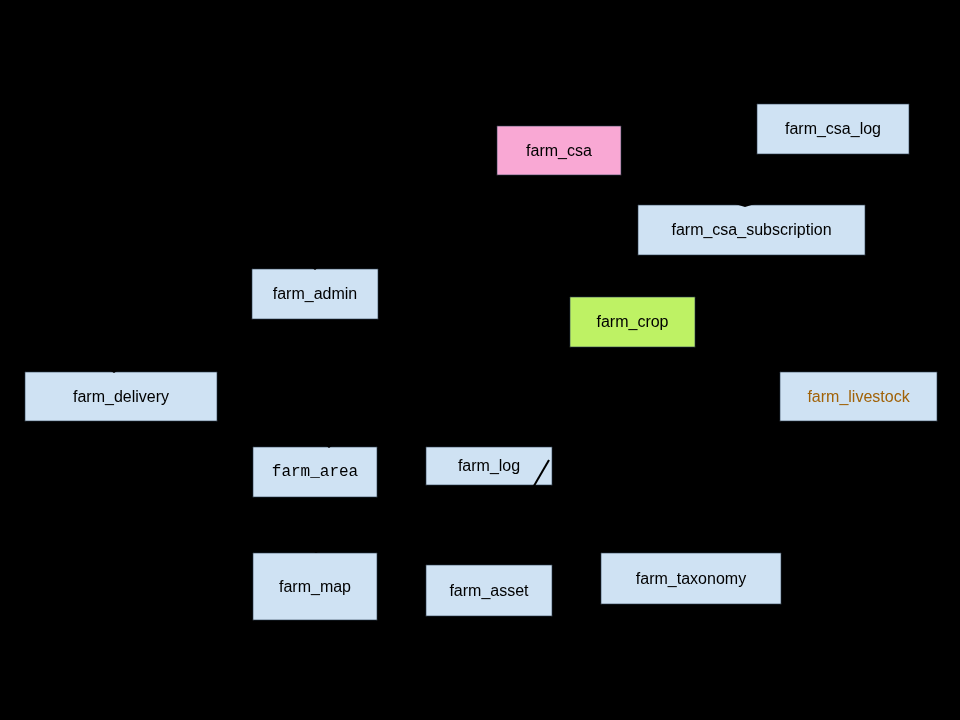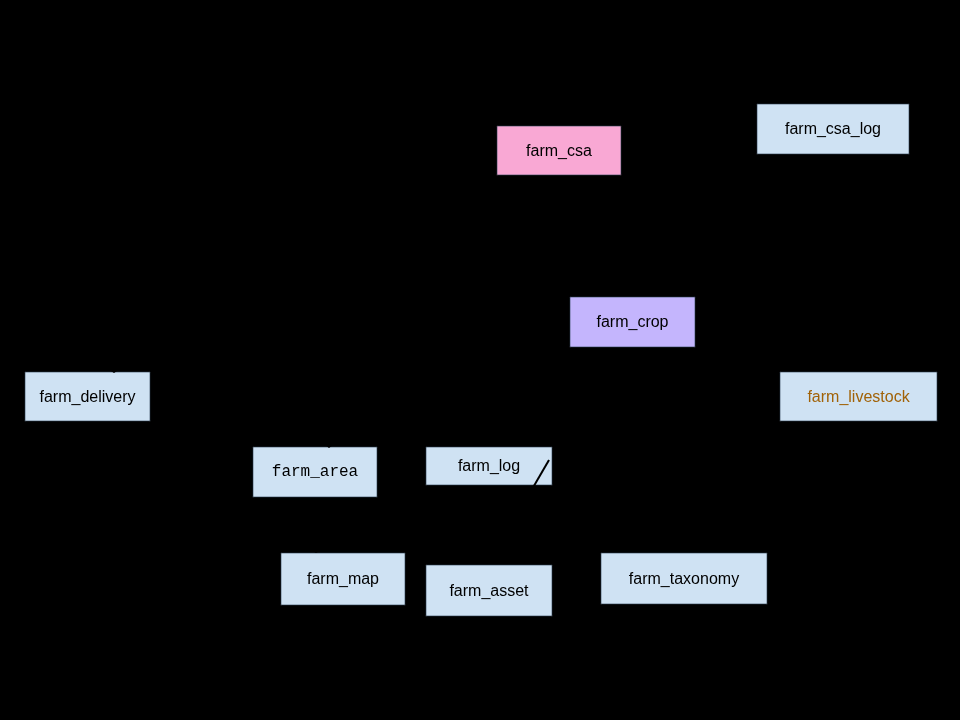--- a/index.html
+++ b/index.html
@@ -37,28 +37,30 @@
     pointer-events: none;
   }
 </style>
 </head>
 <body>
 
 <div id="canvas" style="background: rgb(0, 0, 0);">
 
 <div class="node" style="left: 487px; top: 125px; width: 126px; height: 51px; background: #f9a8d4; color: rgb(0, 0, 0); margin-left: 9px;">farm_csa</div>
     <div class="node" style="left: 756px; top: 103px; width: 154px; height: 52px; background: rgb(207, 226, 243); color: rgb(0, 0, 0);">farm_csa_log</div>
-    <div class="node" style="left: 569px; top: 296px; width: 127px; height: 52px; background: #c4b5fd; color: rgb(0, 0, 0);">farm_crop</div>
-    <div class="node" style="left: 24px; top: 371px; width: 127px; height: 51px; background: rgb(207, 226, 243); color: rgb(0, 0, 0);">farm_delivery</div>
+    <div class="node" style="left: 637px; top: 204px; width: 229px; height: 52px; background: rgb(207, 226, 243); color: rgb(0, 0, 0);">farm_csa_subscription</div>
+    <div class="node" style="left: 251px; top: 268px; width: 128px; height: 52px; background: rgb(207, 226, 243); color: rgb(0, 0, 0);">farm_admin</div>
+    <div class="node" style="left: 569px; top: 296px; width: 127px; height: 52px; background: #bef264; color: rgb(0, 0, 0);">farm_crop</div>
+    <div class="node" style="left: 24px; top: 371px; width: 194px; height: 51px; background: rgb(207, 226, 243); color: rgb(0, 0, 0);">farm_delivery</div>
     <div class="node" style="left: 779px; top: 371px; width: 159px; height: 51px; background: rgb(207, 226, 243); color: #a16207;">farm_livestock</div>
     <div class="node" style="left: 252px; top: 446px; width: 126px; height: 52px; background: rgb(207, 226, 243); color: rgb(0, 0, 0); font-family: Liberation Mono, monospace;">farm_area</div>
     <div class="node" style="left: 425px; top: 446px; width: 128px; height: 40px; background: rgb(207, 226, 243); color: rgb(0, 0, 0);">farm_log</div>
-    <div class="node" style="left: 252px; top: 552px; width: 126px; height: 54px; background: rgb(207, 226, 243); color: rgb(0, 0, 0); margin-left: 28px;">farm_map</div>
+    <div class="node" style="left: 252px; top: 552px; width: 126px; height: 69px; background: rgb(207, 226, 243); color: rgb(0, 0, 0);">farm_map</div>
     <div class="node" style="left: 425px; top: 552px; width: 128px; height: 53px; background: rgb(207, 226, 243); color: rgb(0, 0, 0); margin-top: 12px;">farm_asset</div>
-    <div class="node" style="left: 600px; top: 552px; width: 168px; height: 53px; background: rgb(207, 226, 243); color: rgb(0, 0, 0);">farm_taxonomy</div>
+    <div class="node" style="left: 600px; top: 552px; width: 182px; height: 53px; background: rgb(207, 226, 243); color: rgb(0, 0, 0);">farm_taxonomy</div>
     <svg id="edge-overlay" width="960" height="720" viewBox="0 0 960 720">
       <line x1="549" y1="460" x2="524" y2="503" stroke="#000000" stroke-width="2"></line>
       <path d="M 732 203 L 758 203 L 745 207 Z" fill="#000000"></path>
       <path d="M 311 267 L 319 267 L 315 270 Z" fill="#000000"></path>
       <path d="M 109.5 370 L 118.5 370 L 114 373 Z" fill="#000000"></path>
       <path d="M 325 445 L 333 445 L 329 448 Z" fill="#000000"></path>
       <path d="M 312.5 551 L 319.5 551 L 316 553 Z" fill="#000000"></path>
       <path d="M 483 551 L 491 551 L 487 554 Z" fill="#000000"></path>
     </svg>
   </div>

